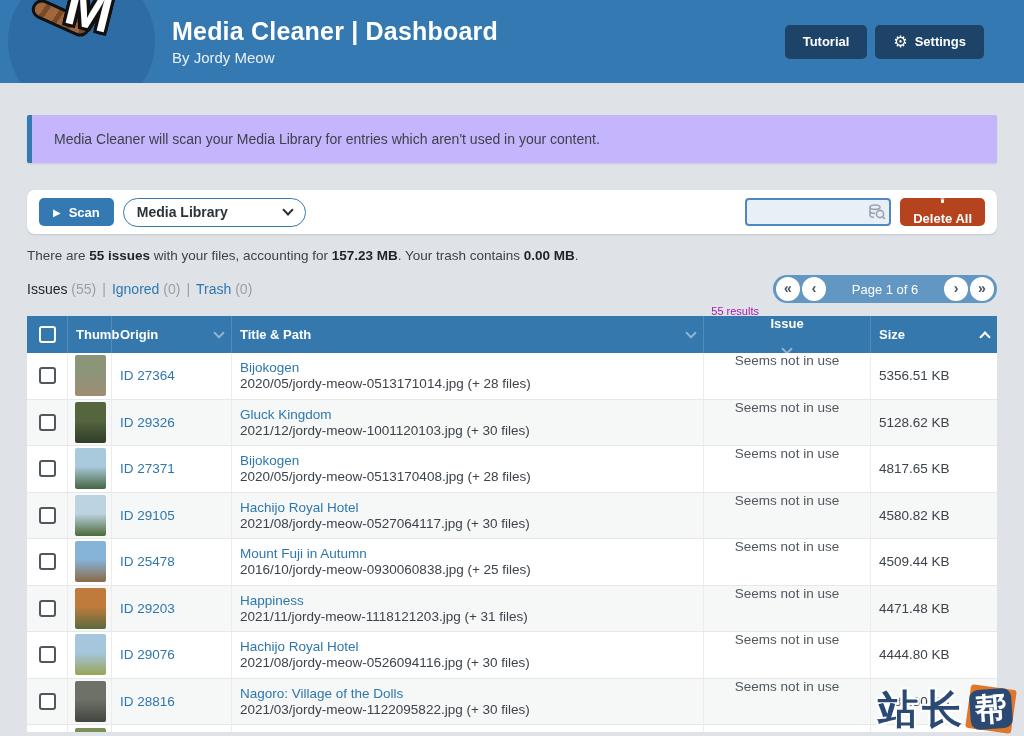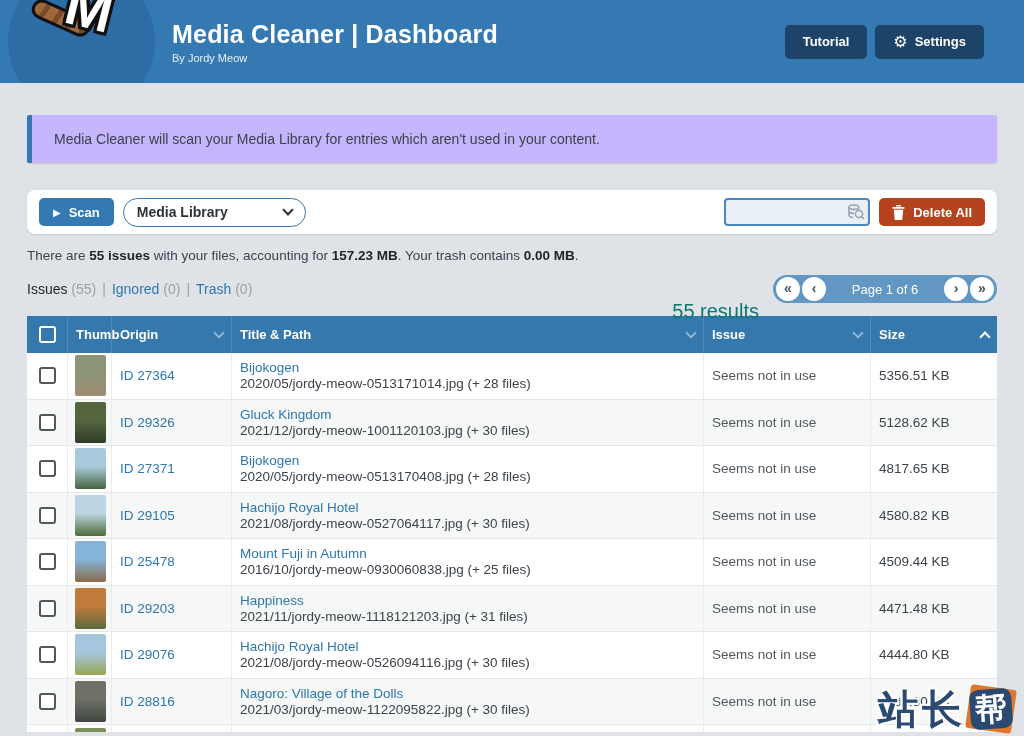--- a/index.html
+++ b/index.html
@@ -25,21 +25,21 @@
     position:absolute; left:58px; top:8px; font-size:56px; font-weight:900; color:#fff;
     transform:rotate(14deg);
     text-shadow:-3px -3px 0 #111,3px -3px 0 #111,-3px 3px 0 #111,3px 3px 0 #111,0 -3px 0 #111,0 3px 0 #111,-3px 0 0 #111,3px 0 0 #111;
   }
   .logo-tail{
     position:absolute; left:22px; top:40px; width:62px; height:20px; border-radius:12px;
     background:repeating-linear-gradient(100deg,#a0673a 0 9px,#7a4a26 9px 14px);
     border:3px solid #111; transform:rotate(24deg);
   }
   .title-block .app-title{font-size:25px; font-weight:700; color:#fff; letter-spacing:.2px;}
-  .title-block .app-subtitle{font-size:11px; color:#e8f0f7; margin-top:3px;}
+  .title-block .app-subtitle{font-size:15px; color:#e8f0f7; margin-top:3px;}
   .header-spacer{flex:1;}
   .hdr-btn{
     background:var(--dark-btn); color:#fff; border:none; border-radius:5px;
     height:34px; padding:0 18px; font-size:13px; font-weight:700; cursor:pointer;
     display:flex; align-items:center; gap:7px; font-family:inherit;
   }
   .hdr-btn + .hdr-btn{margin-left:8px;}
   .gear{font-size:16px; line-height:1;}
   
   .notice-banner{
@@ -70,37 +70,37 @@
   .tb-spacer{flex:1;}
   .search-wrap{position:relative; width:146px;}
   .search-input{
     width:146px; height:28px; background:#e9eff6; border:2px solid #4d89c0; border-radius:4px;
     padding:0 26px 0 8px; font-size:13px; font-family:inherit; color:#3c434a; outline:none;
   }
   .search-icon{position:absolute; right:5px; top:5px; width:18px; height:18px; opacity:.85;}
   .delete-btn{
     background:var(--delete-bg); color:#fff; border:none; border-radius:5px; height:28px;
     padding:0 13px; font-size:13px; font-weight:700; display:flex; align-items:center; gap:8px;
-    cursor:pointer; font-family:inherit;
+    cursor:pointer; font-family:inherit;flex-direction:column;
   }
   
   .stats-line{margin:14px 27px 0 27px; font-size:13.5px; color:#3c434a;}
   .stats-line .b{font-weight:700; color:#1d2327;}
   
   .list-header{
     margin:12px 27px 0 27px; display:flex; align-items:center; height:28px;
   }
   .tabs{font-size:14px; display:flex; align-items:center; gap:6px;}
   .tab{cursor:pointer;}
   .tab .tab-label{color:var(--link);}
   .tab.active .tab-label{color:#1d2327; font-weight:400;}
   .tab .tab-count{color:#9aa0a6; }
   .tab-sep{color:#9aa0a6;}
   .lh-spacer{flex:1;}
-  .results-count{font-size:20px; color:#0f766e; margin-right:14px;margin-top:44px;}
+  .results-count{font-size:11px; color:#a21caf; margin-right:14px;margin-top:44px;}
   .pager{
     background:var(--pill-bg); border-radius:15px; height:28px; width:224px;
     display:flex; align-items:center; padding:0 2px;
   }
   .pager-btn{
     width:24px; height:24px; border-radius:50%; background:#fff; border:none;
     color:#4a5560; font-size:14px; font-weight:700; line-height:1; cursor:pointer;
     display:flex; align-items:center; justify-content:center; margin:0 1px; font-family:inherit;
     padding-bottom:2px;
   }
@@ -114,21 +114,21 @@
   }
   .th:last-child{border-right:none;}
   .th .th-label{flex:1;}
   .sort{width:8px;height:8px;border-right:2px solid rgba(255,255,255,.45);border-bottom:2px solid rgba(255,255,255,.45); flex:none;}
   .sort.down{transform:rotate(45deg); margin-top:-4px;}
   .sort.up{transform:rotate(-135deg); margin-top:4px; border-color:#fff; border-width:2.5px;}
   .col-0{width:41px; justify-content:center; padding:0;}
   .col-1{width:44px;}
   .col-2{width:120px;}
   .col-3{width:472px;}
-  .col-4{width:167px;}
+  .col-4{width:167px;flex-direction:column;}
   .col-5{width:126px;}
   .checkbox{
     width:17px; height:17px; border:2px solid #50575e; border-radius:3px; background:#fff; cursor:pointer;
   }
   .thead .checkbox{border-color:#fff; background:transparent;}
   .tbody .tr{display:flex; height:46.5px; background:#fff; border-bottom:1px solid #e7e7e7;}
   .tbody .tr:nth-child(even){background:#f6f7f7;}
   .td{display:flex; align-items:center; padding:0 8px; font-size:13.5px; border-right:1px solid #ececec; overflow:hidden;}
   .td:last-child{border-right:none;}
   .td.col-0{justify-content:center; padding:0;}

